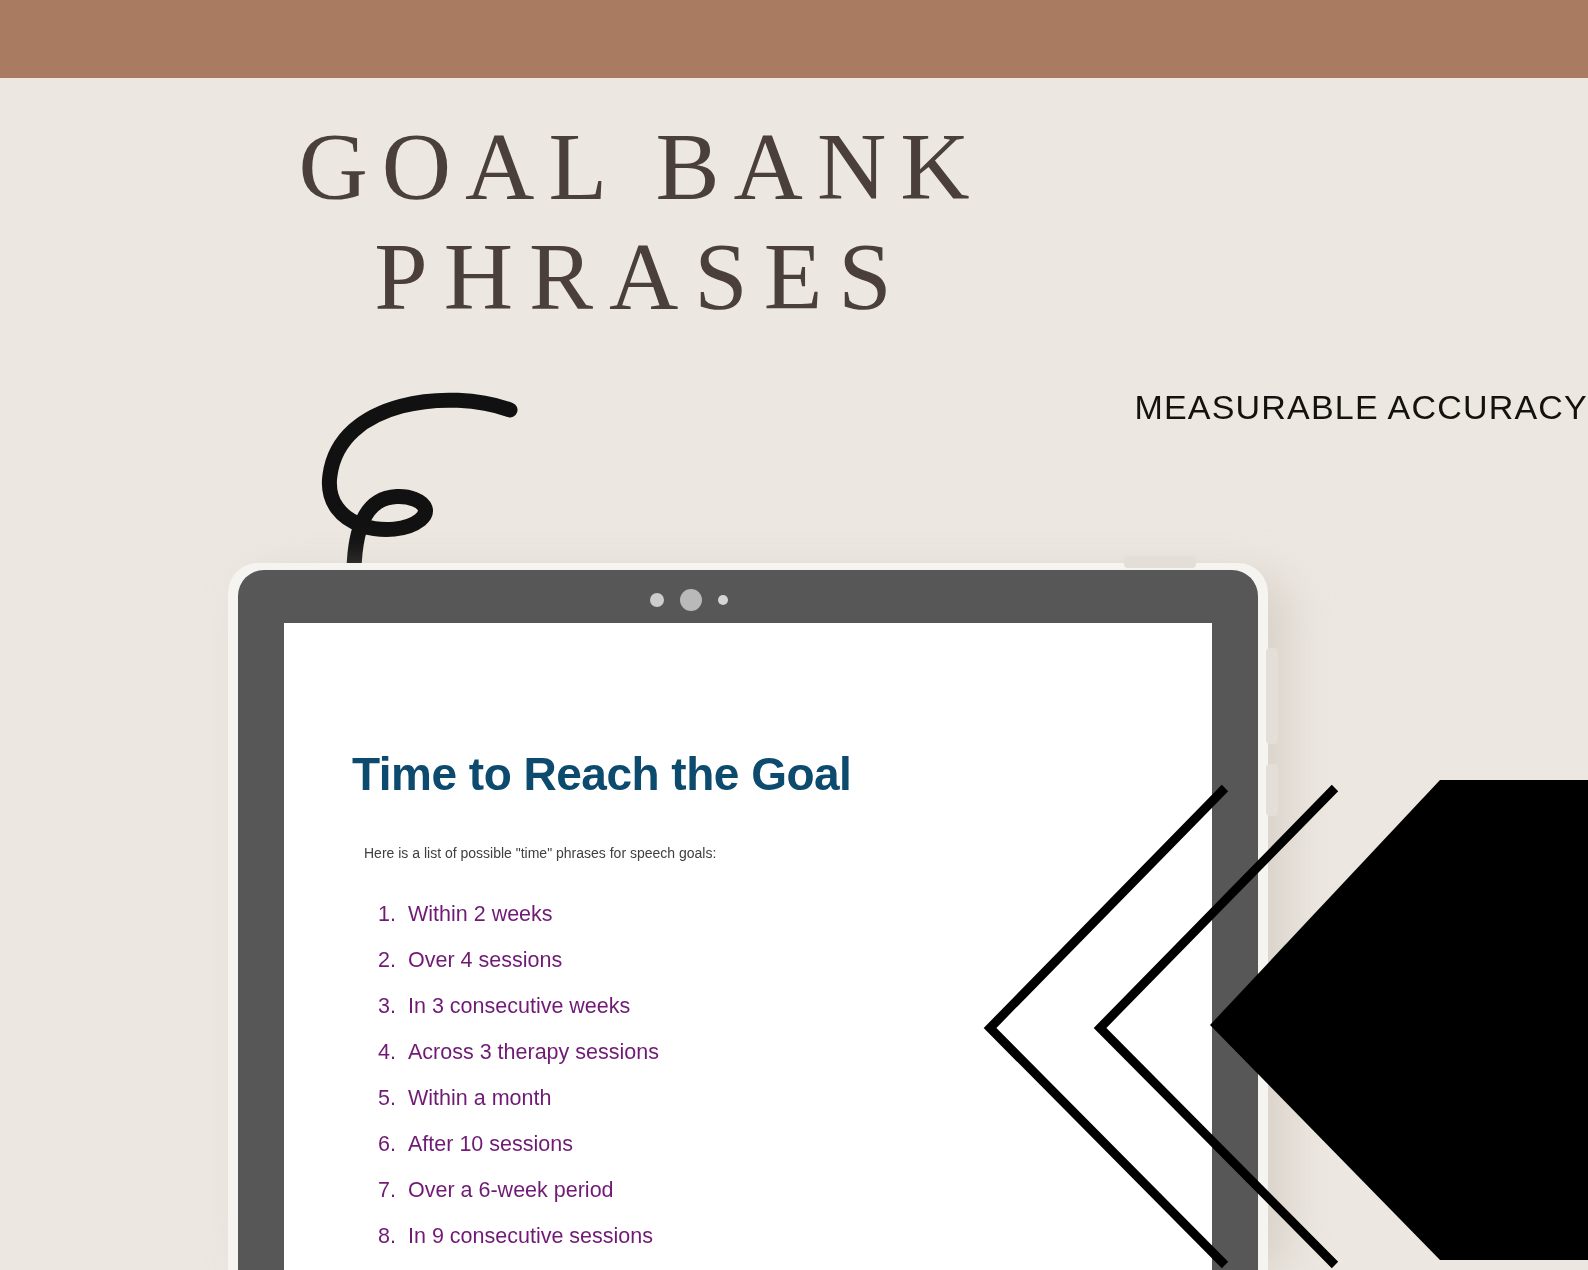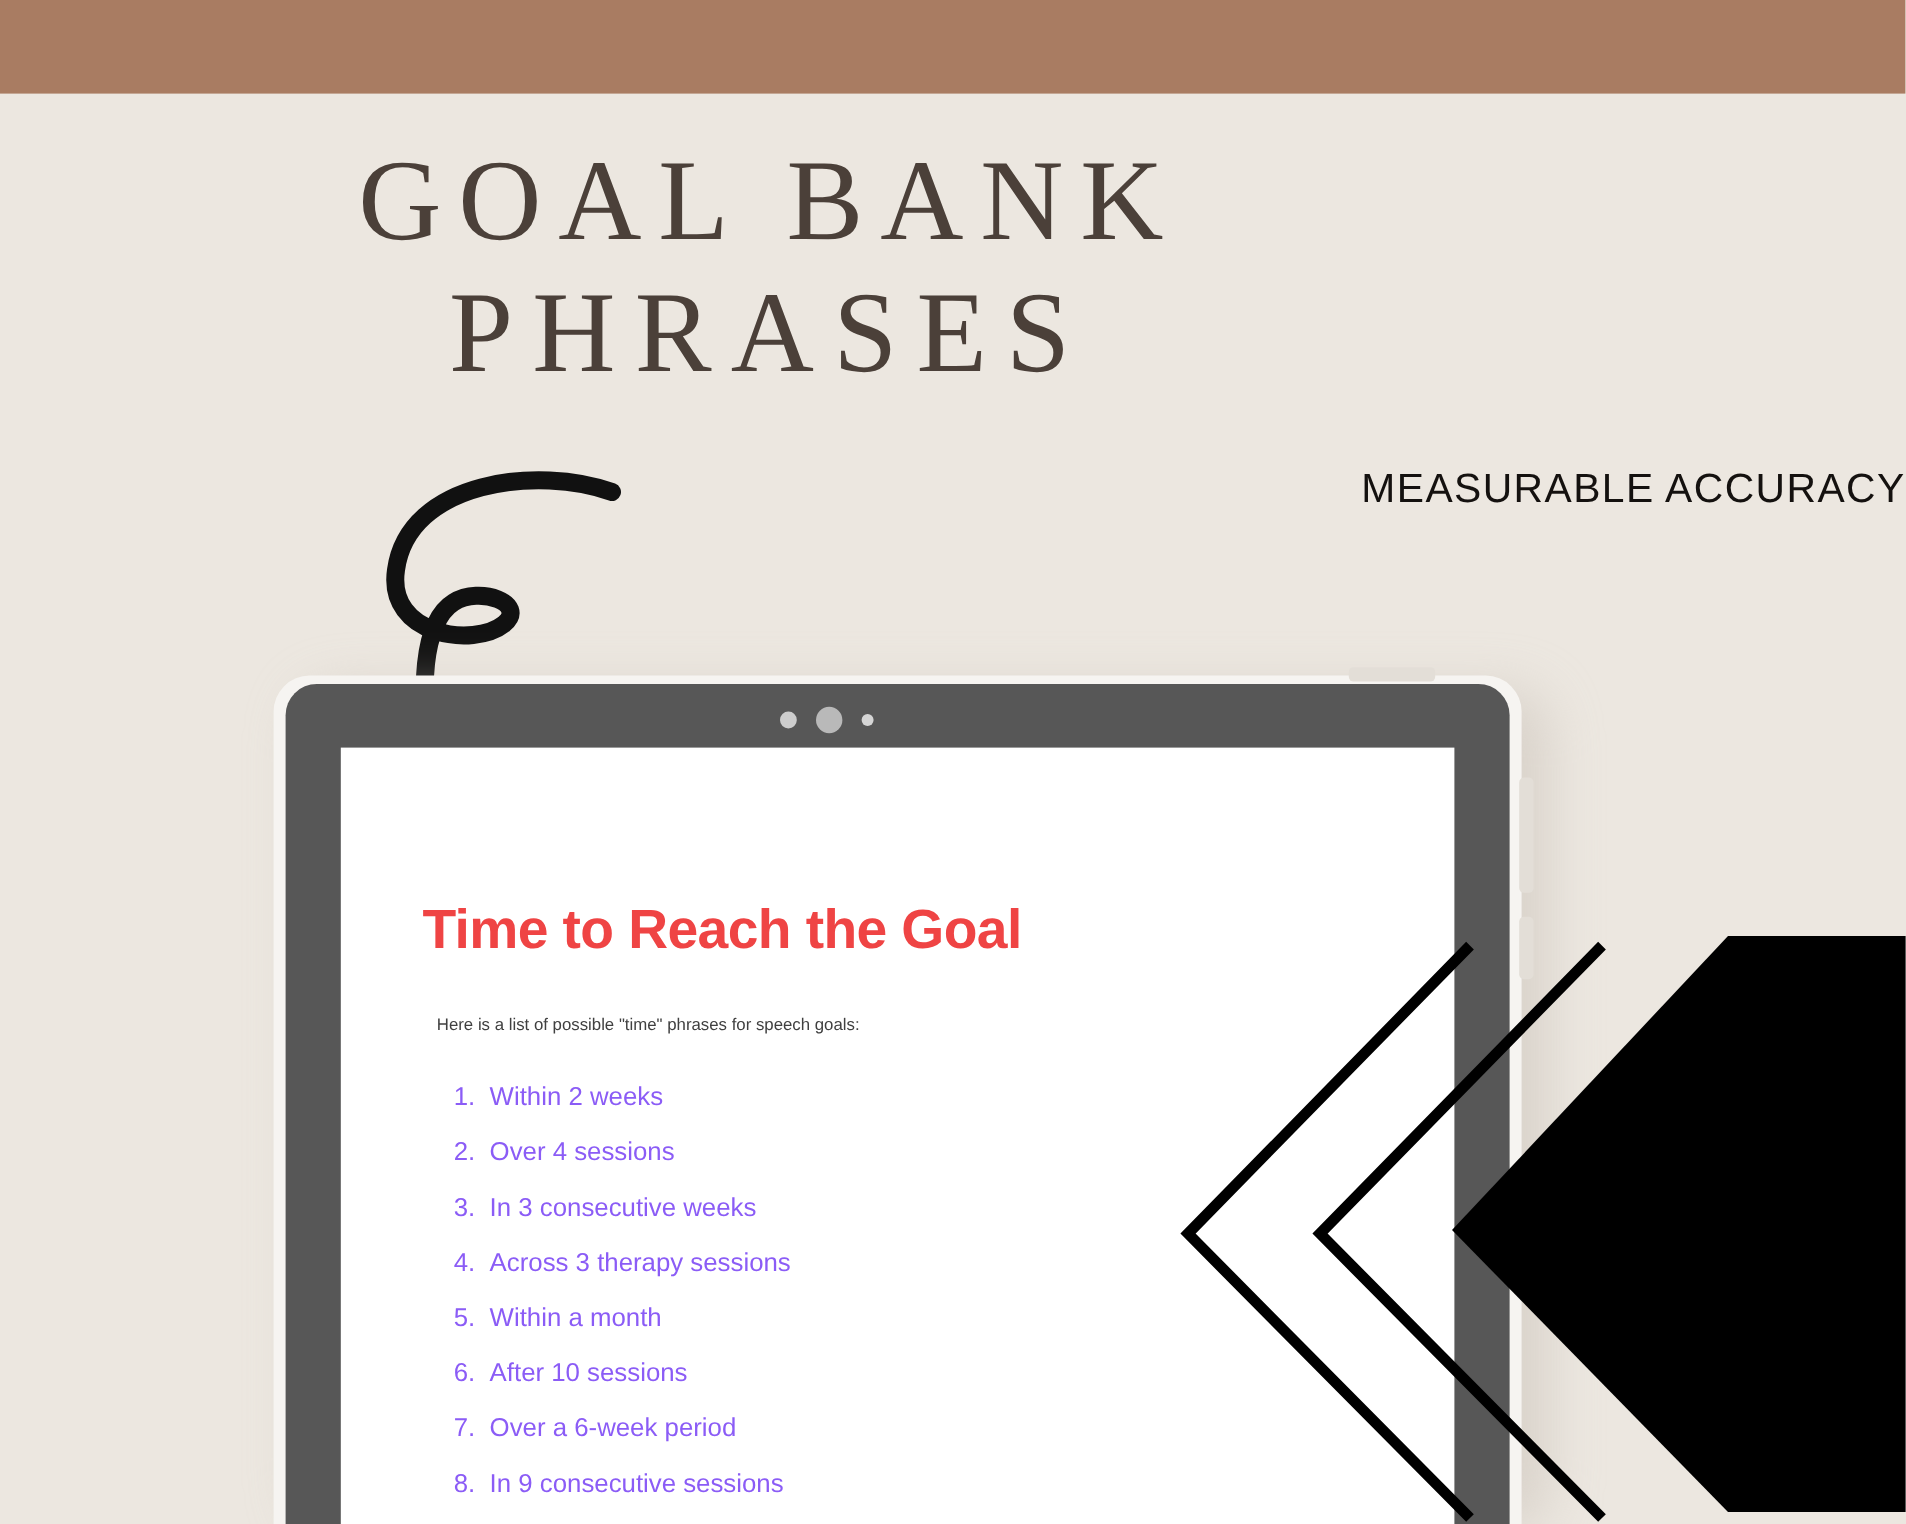--- a/index.html
+++ b/index.html
@@ -149,38 +149,38 @@
     height: 652px;
     background: #ffffff;
     overflow: hidden;
   }
   .doc-title {
     position: absolute;
     left: 68px;
     top: 124px;
     font-size: 46px;
     font-weight: bold;
-    color: #ef4444;
+    color: #0c4a6e;
     letter-spacing: -0.5px;
   }
   .doc-intro {
     position: absolute;
     left: 80px;
     top: 222px;
     font-size: 14px;
     color: #404040;
   }
   .doc-list {
     position: absolute;
     left: 68px;
     top: 258px;
     margin: 0;
     padding-left: 50px;
     font-size: 21.5px;
-    color: #8b5cf6;
+    color: #701a75;
   }
   .doc-list li {
     margin-top: 21px;
     padding-left: 6px;
   }
 
   
   .decor {
     position: absolute;
     left: 840px;

